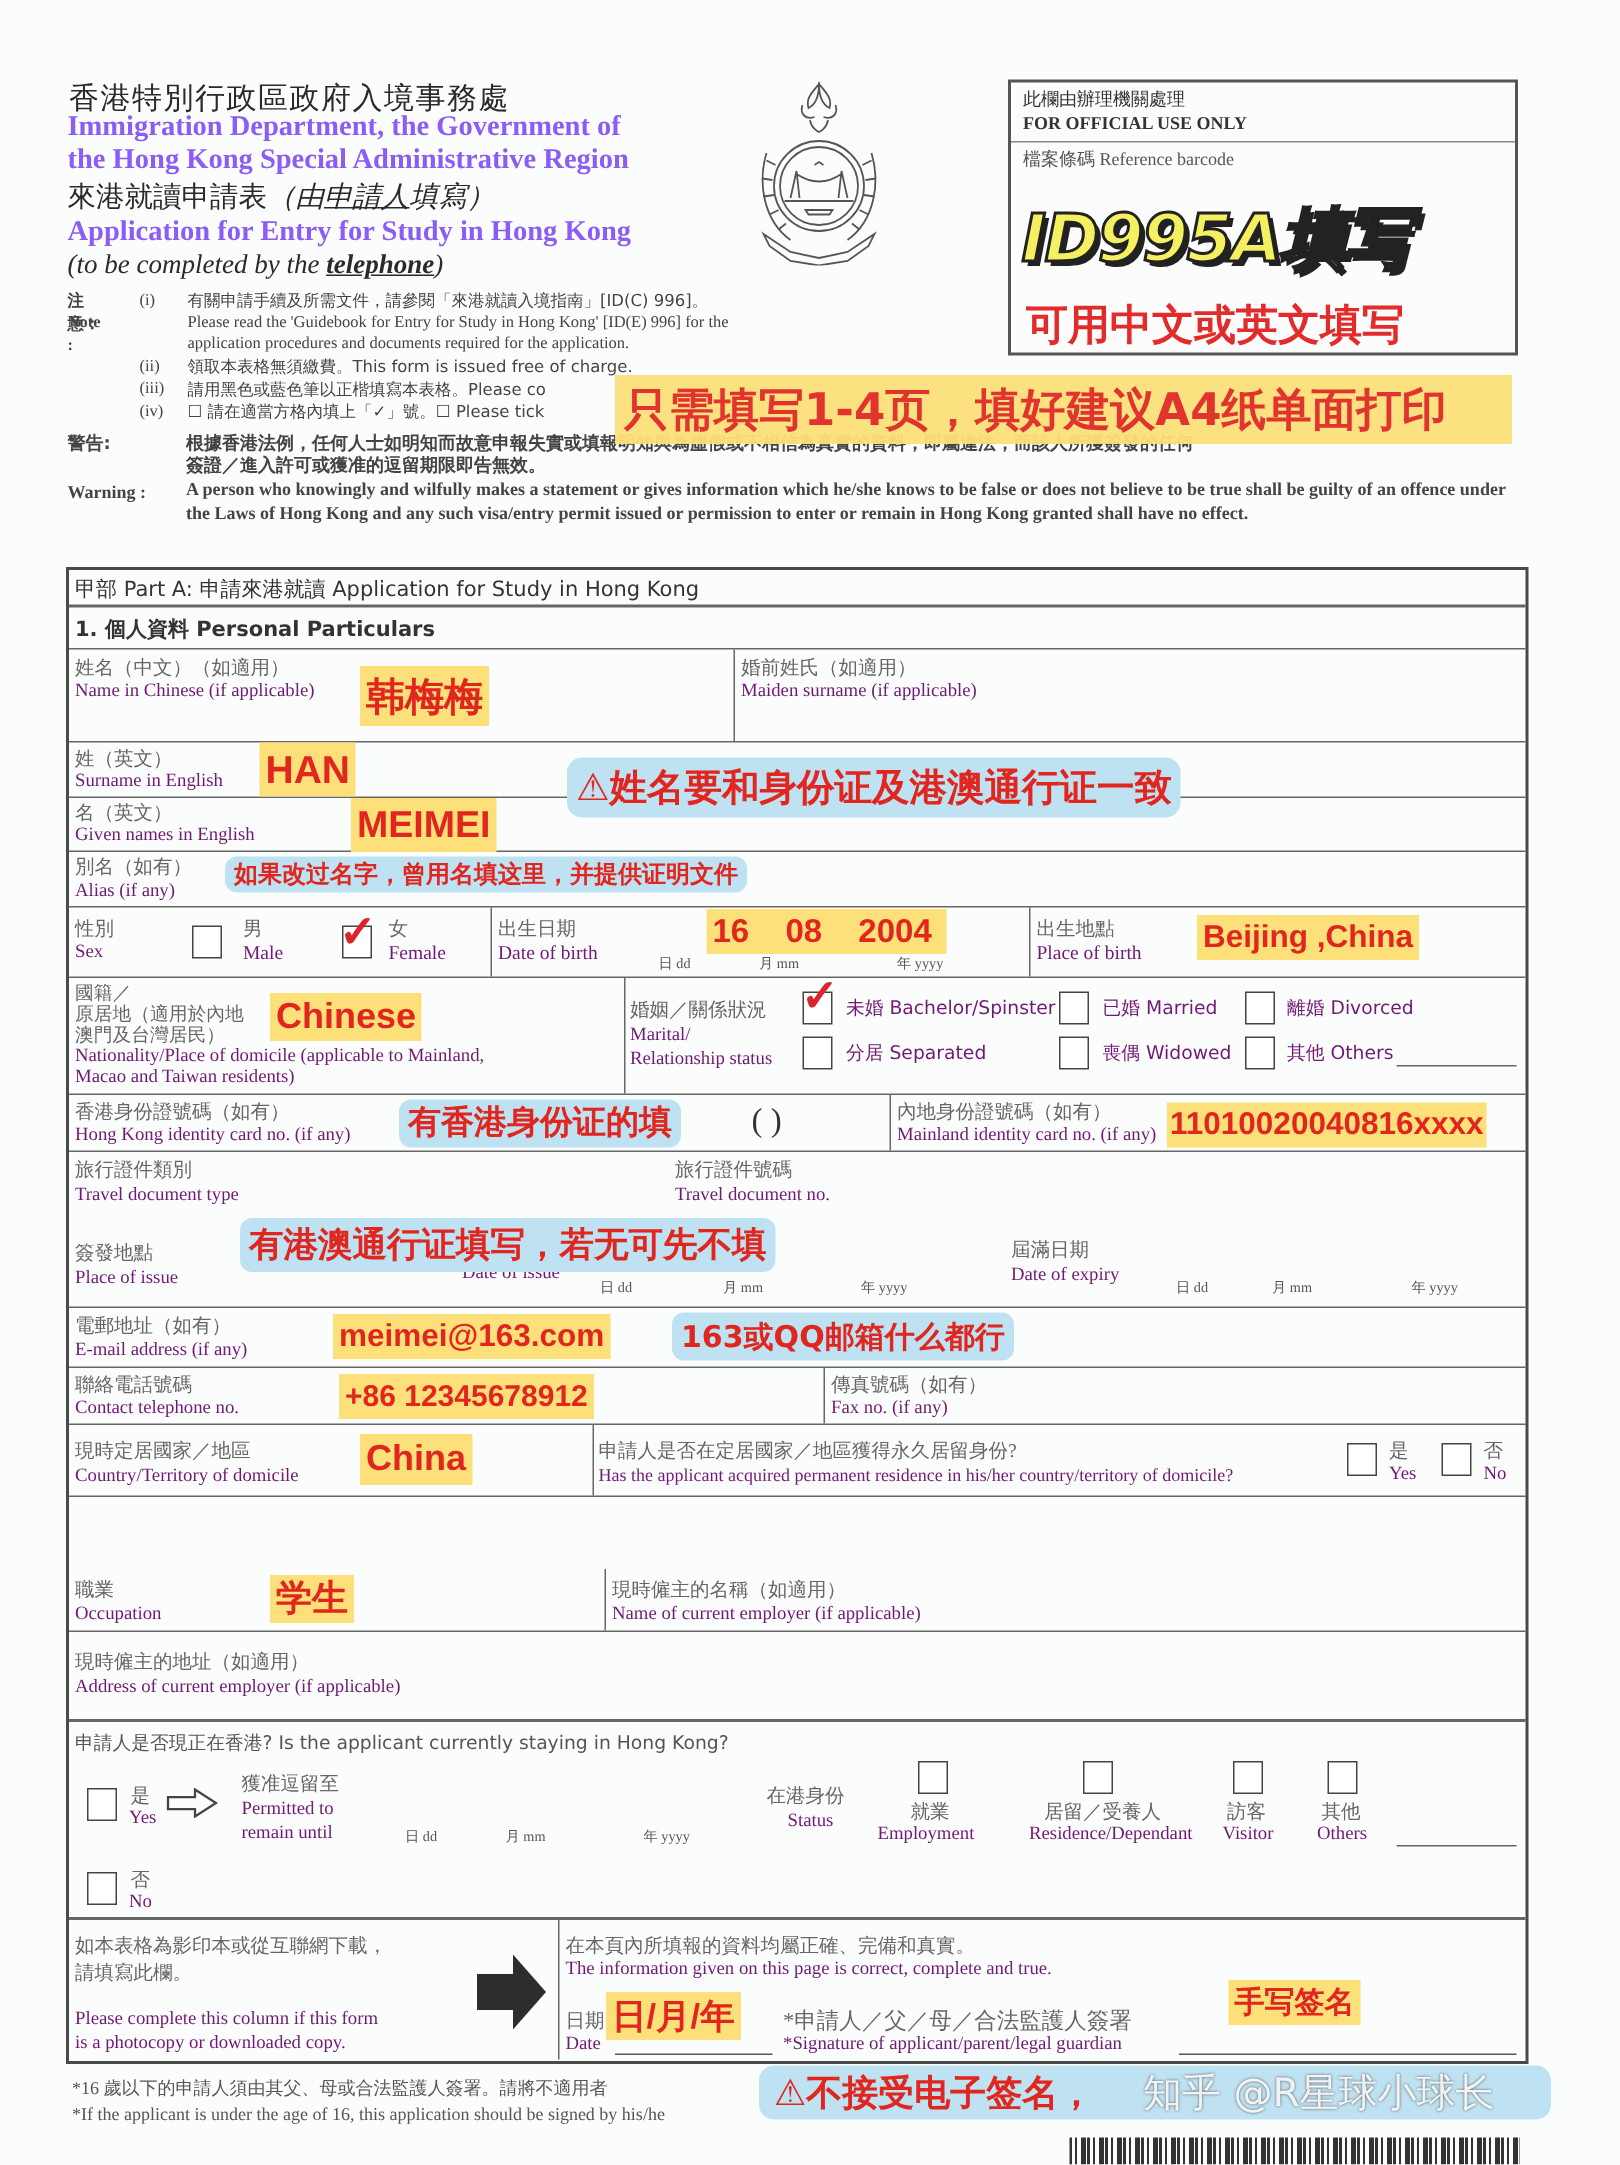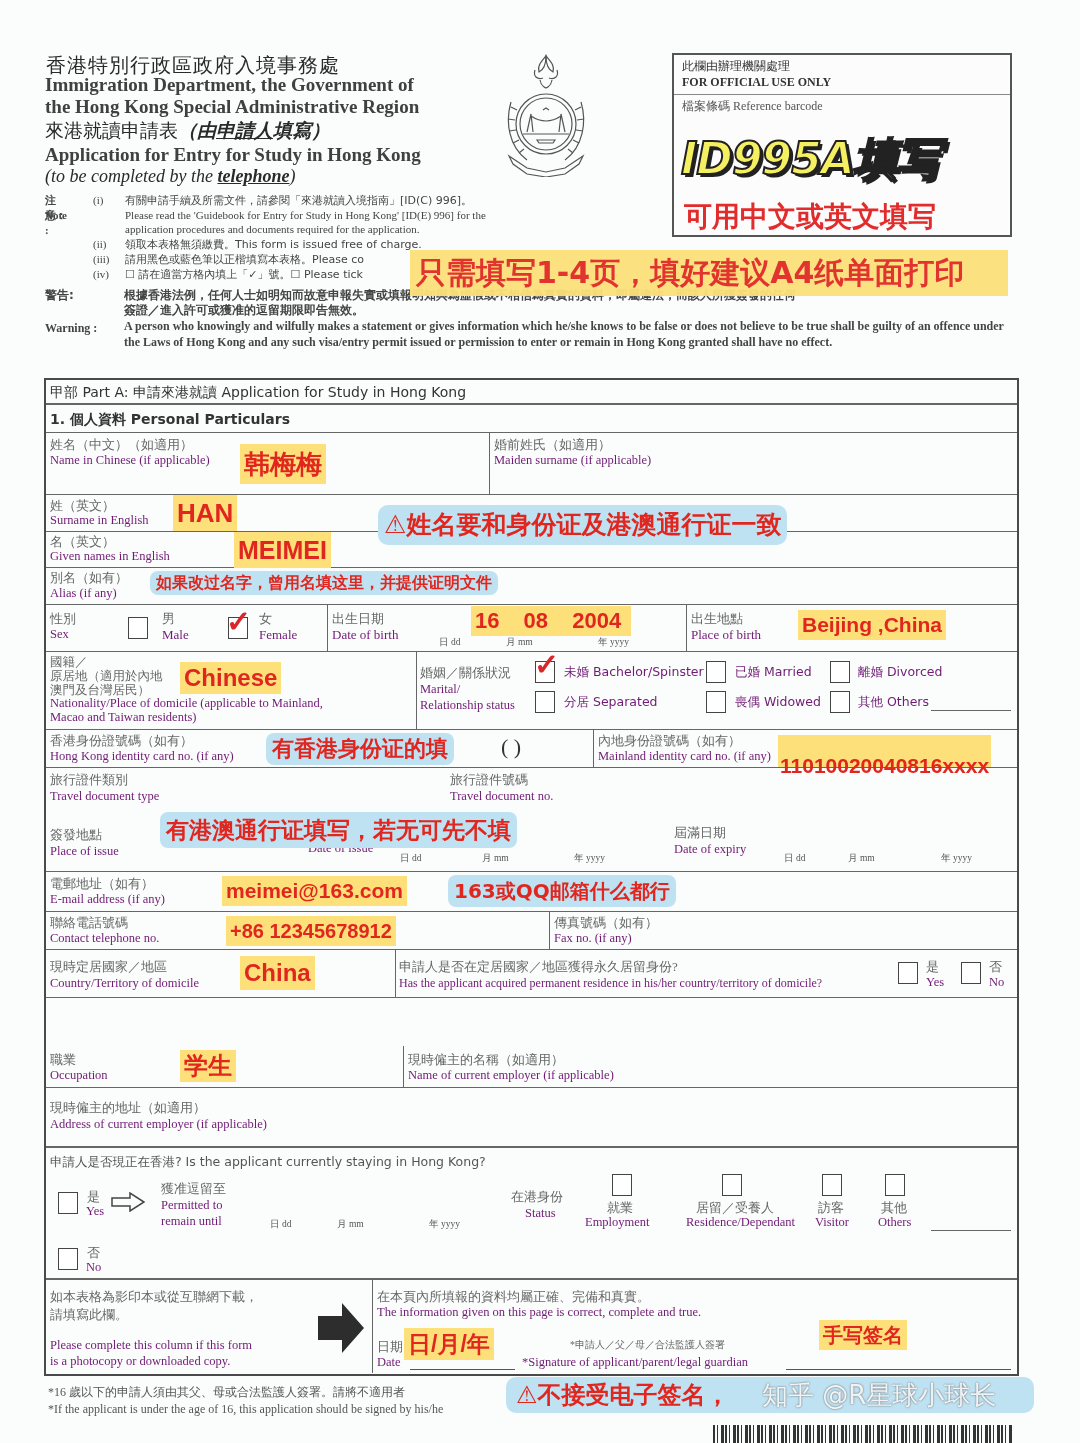--- a/index.html
+++ b/index.html
@@ -4,23 +4,23 @@
 <style>
   * { box-sizing: border-box; margin: 0; padding: 0; }
   html, body { width: 1080px; height: 1443px; overflow: hidden; background: #fbfcfc; }
   body { position: relative; font-family: "Liberation Serif", "DejaVu Serif", serif; color: #333; }
 
   .abs { position: absolute; }
   .cn { font-family: "DejaVu Sans", sans-serif; }
 
   
   .hdr-cn { left: 46px; top: 52px; font-size: 20px; letter-spacing: 1px; color: #2a2a2a; }
-  .hdr-en { left: 45px; font-size: 19px; font-weight: bold; color: #404040; white-space: nowrap; }
+  .hdr-en { left: 45px; font-size: 19px; font-weight: bold; color: #8b5cf6; white-space: nowrap; }
   .hdr-sub-cn { left: 45px; top: 118px; font-size: 19px; color: #2a2a2a; }
-  .hdr-sub-cn i { font-style: italic; font-weight: bold; }
+  .hdr-sub-cn i { font-style: italic; }
   .hdr-sub-cn u { text-decoration: underline; }
   .hdr-sub-en { left: 45px; top: 166px; font-size: 18px; font-style: italic; color: #2a2a2a; }
   .hdr-sub-en u { font-weight: bold; }
 
   .emblem { left: 497px; top: 52px; width: 98px; height: 125px; }
 
   .official-box { left: 672px; top: 53px; width: 340px; height: 184px; border: 2px solid #555; background: #fcfcfc; }
   .official-box .row1 { height: 40px; border-bottom: 1px solid #888; padding: 3px 8px; font-size: 12px; line-height: 16px; }
   .official-box .row1 .b { font-weight: bold; }
   .official-box .row2 { padding: 3px 8px; font-size: 12px; color: #555; }
@@ -226,21 +226,21 @@
   </div>
 
   <div class="row" style="top:350px; height:38px;">
     <div class="vline" style="left:547px"></div>
     <span class="lbl-cn" style="left:4px; top:2px">香港身份證號碼（如有）</span>
     <span class="lbl-en" style="left:4px; top:19px">Hong Kong identity card no. (if any)</span>
     <span class="tip" style="left:220px; top:3px; font-size:22px; height:32px; line-height:32px;">有香港身份证的填</span>
     <span class="lbl-en" style="left:455px; top:4px; font-size:22px; color:#333;">(        )</span>
     <span class="lbl-cn" style="left:552px; top:2px">內地身份證號碼（如有）</span>
     <span class="lbl-en" style="left:552px; top:19px">Mainland identity card no. (if any)</span>
-    <span class="hl" style="left:732px; top:5px; font-size:21px; height:30px; line-height:30px; padding:16px 2px;">11010020040816xxxx</span>
+    <span class="hl" style="left:732px; top:5px; font-size:21px; height:30px; line-height:30px; padding:0 2px;">11010020040816xxxx</span>
   </div>
 
   <div class="row" style="top:388px; height:104px;">
     <span class="lbl-cn" style="left:4px; top:3px">旅行證件類別</span>
     <span class="lbl-en" style="left:4px; top:21px">Travel document type</span>
     <span class="lbl-cn" style="left:404px; top:3px">旅行證件號碼</span>
     <span class="lbl-en" style="left:404px; top:21px">Travel document no.</span>
     <span class="lbl-cn" style="left:4px; top:58px">簽發地點</span>
     <span class="lbl-en" style="left:4px; top:76px">Place of issue</span>
     <span class="lbl-en" style="left:262px; top:73px">Date of issue</span>
@@ -345,21 +345,21 @@
     <span class="lbl-en" style="left:4px; top:74px">is a photocopy or downloaded copy.</span>
     <svg style="position:absolute; left:270px; top:22px" width="50" height="52">
       <path d="M2 14 H26 V1 L48 26 L26 51 V38 H2 Z" fill="#2d2d2d"></path>
     </svg>
     <span class="lbl-cn" style="left:331px; top:8px">在本頁內所填報的資料均屬正確、完備和真實。</span>
     <span class="lbl-en" style="left:331px; top:25px">The information given on this page is correct, complete and true.</span>
     <span class="lbl-cn" style="left:331px; top:58px">日期</span>
     <span class="lbl-en" style="left:331px; top:75px">Date</span>
     <div style="position:absolute; left:364px; top:89px; width:105px; border-bottom:1px solid #555;"></div>
     <span class="hl cn" style="left:358px; top:48px; font-size:23px; height:32px; line-height:32px;">日/月/年</span>
-    <span class="lbl-cn" style="left:476px; top:58px; font-size:10px;margin-left:48px;">*申請人／父／母／合法監護人簽署</span>
+    <span class="lbl-cn" style="left:476px; top:58px; font-size:15px;">*申請人／父／母／合法監護人簽署</span>
     <span class="lbl-en" style="left:476px; top:75px; font-size:12.5px;">*Signature of applicant/parent/legal guardian</span>
     <div style="position:absolute; left:740px; top:89px; width:225px; border-bottom:1px solid #555;"></div>
     <span class="hl cn" style="left:773px; top:40px; font-size:20px; height:30px; line-height:30px;">手写签名</span>
   </div>
 </div>
 
 <span class="tip abs" style="left:378px; top:505px; font-size:25px; height:40px; line-height:40px; border-radius:10px;">⚠姓名要和身份证及港澳通行证一致</span>
 
 <div class="abs" style="left:48px; top:1384px; font-size:12px; color:#555; white-space:nowrap;">*16 歲以下的申請人須由其父、母或合法監護人簽署。請將不適用者</div>
 <div class="abs" style="left:48px; top:1402px; font-size:12px; color:#555; white-space:nowrap;">*If the applicant is under the age of 16, this application should be signed by his/he</div>

